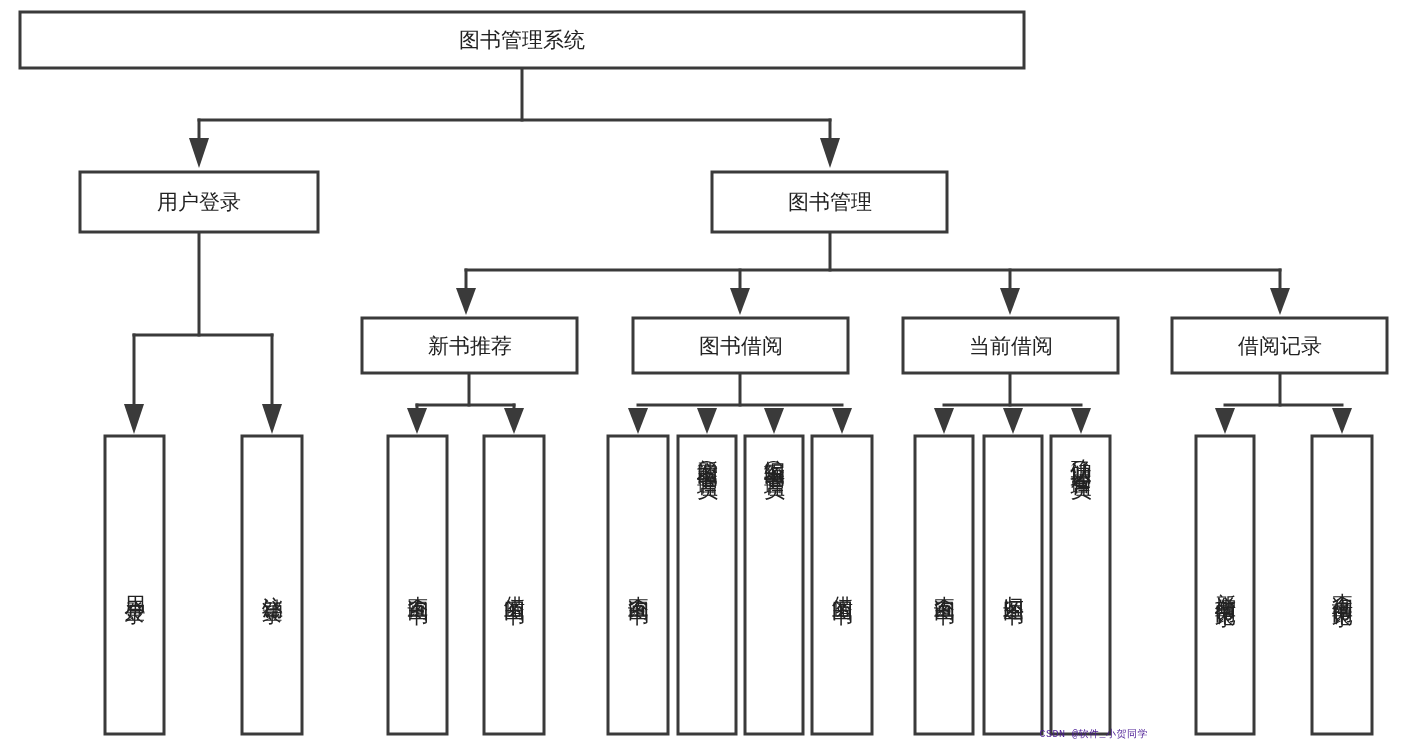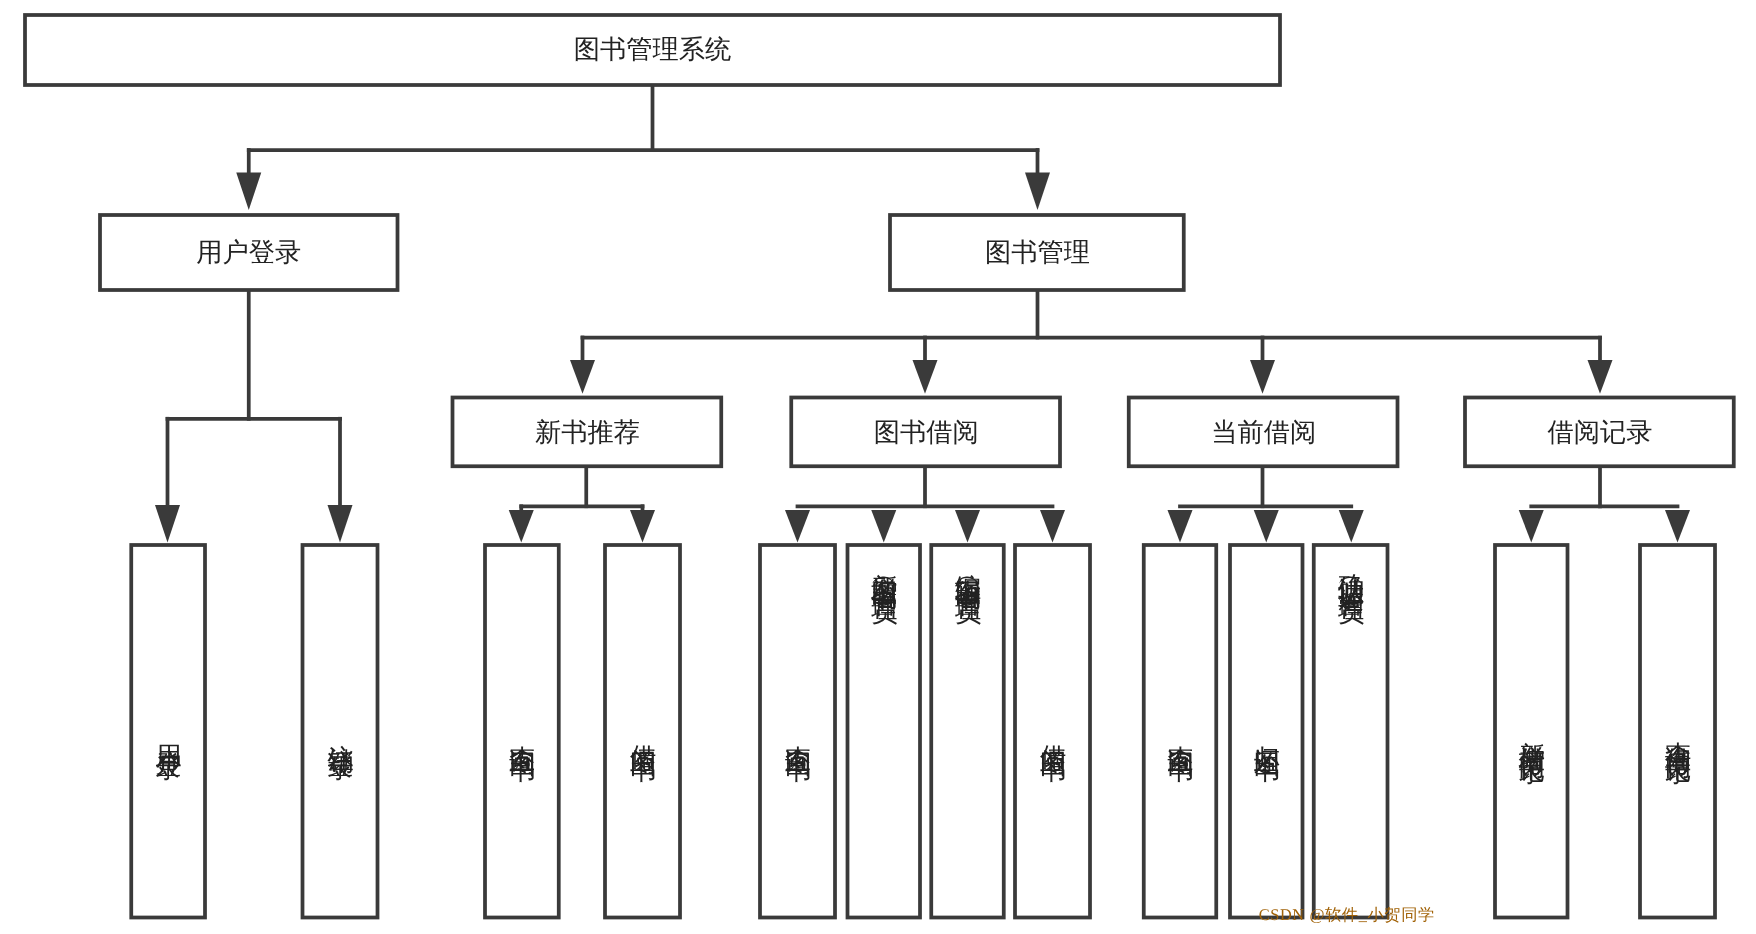--- a/index.html
+++ b/index.html
@@ -59,23 +59,23 @@
     color: #222222;
     letter-spacing: 3px;
     white-space: nowrap;
     text-align: center;
     pointer-events: none;
   }
   #watermark {
     position: absolute;
     right: 8px;
     bottom: 6px;
-    font-family: Liberation Serif, serif;
-    font-size: 13px;
-    color: #a16207;
+    font-family: Liberation Mono, monospace;
+    font-size: 10px;
+    color: #4c1d95;
     letter-spacing: 0.5px;
     white-space: nowrap;
   }
 </style>
 </head>
 <body>
 
 <div id="diagram-root">
 
   <svg id="tree-svg" viewBox="0 0 1405 747">

